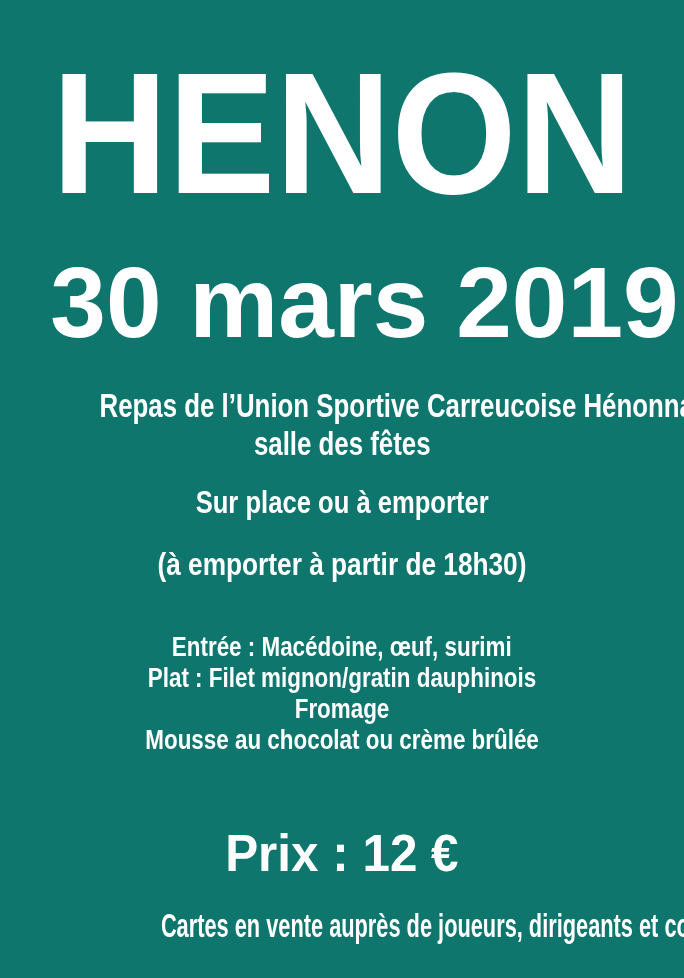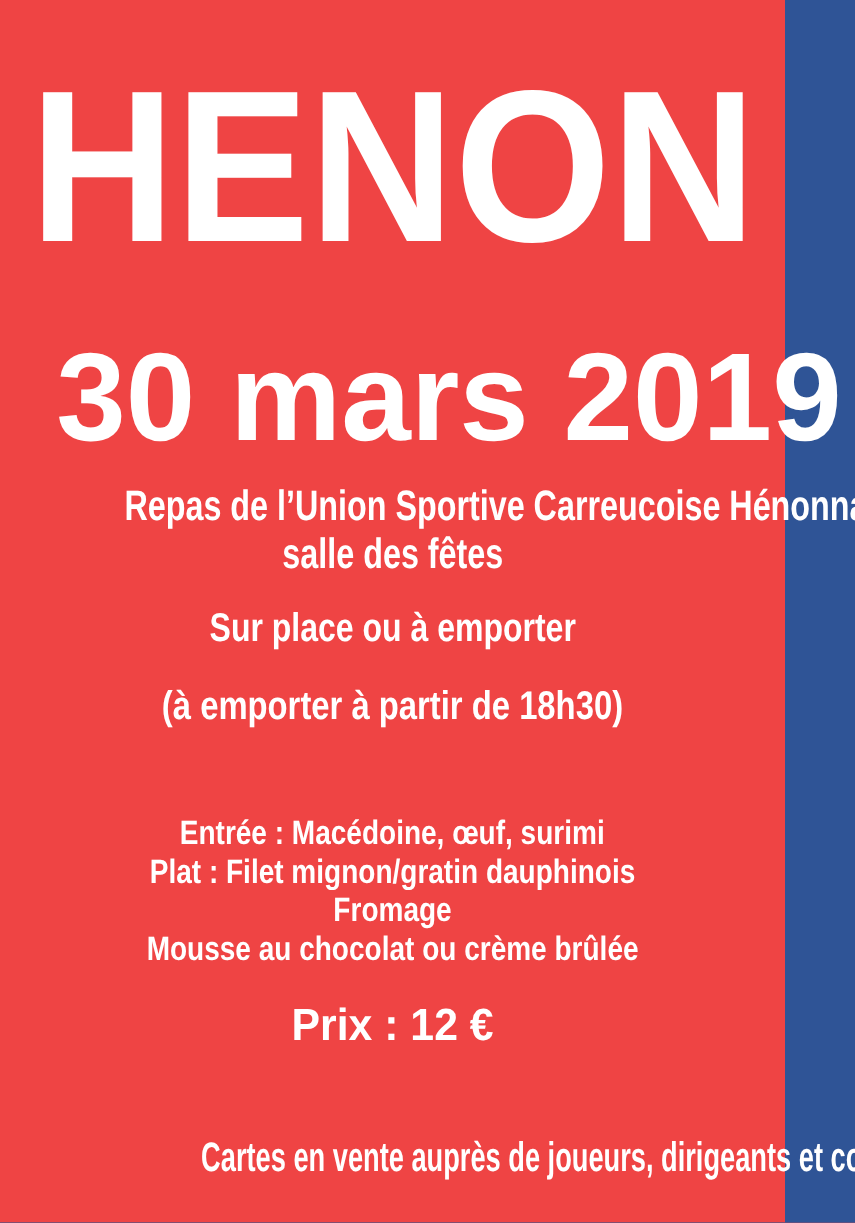--- a/index.html
+++ b/index.html
@@ -5,63 +5,63 @@
   html, body {
     margin: 0;
     padding: 0;
     width: 684px;
     height: 978px;
     overflow: hidden;
     background: #2F5496;
   }
   .poster {
     position: relative;
-    width: 628px;
+    width: 684px;
     height: 978px;
-    background: #ef4444;
+    background: #0f766e;
     color: #FFFFFF;
     font-family: "Liberation Sans", sans-serif;
     font-weight: 700;
   }
   .line {
     position: absolute;
     left: 0;
     right: 0;
     text-align: center;
     white-space: nowrap;
     line-height: 1;
   }
   .scale {
     display: inline-block;
     transform-origin: 50% 50%;
   }
 
   .title       { top: 47px;  font-size: 173px; }
   .title .scale{ transform: scaleX(0.93); }
 
-  .date        { top: 268px; font-size: 100px; padding-left: 45px; }
+  .date        { top: 252px; font-size: 100px; padding-left: 45px; }
   .date .scale { transform: scaleX(1.0); }
 
   .event-name  { top: 388px; font-size: 34px; }
   .event-name .scale { transform: scaleX(0.76); }
 
   .venue       { top: 426px; font-size: 34px; }
   .venue .scale{ transform: scaleX(0.76); }
 
   .service-1   { top: 486px; font-size: 32px; }
   .service-1 .scale { transform: scaleX(0.80); }
 
   .service-2   { top: 548px; font-size: 32px; text-align: center; }
   .service-2 .scale { transform: scaleX(0.82); }
 
-  .menu        { top: 651px; font-size: 27px; }
+  .menu        { top: 632px; font-size: 27px; }
   .menu .menu-line { line-height: 31px; text-align: center; white-space: nowrap; }
   .menu .scale { transform: scaleX(0.83); }
 
-  .price       { top: 802px; font-size: 36px; }
+  .price       { top: 827px; font-size: 52px; }
   .price .scale{ transform: scaleX(0.95); }
 
   .footer      { top: 909px; font-size: 33px; }
   .footer .scale { transform: scaleX(0.66); }
 </style>
 </head>
 <body>
 
 <div class="poster">
 

